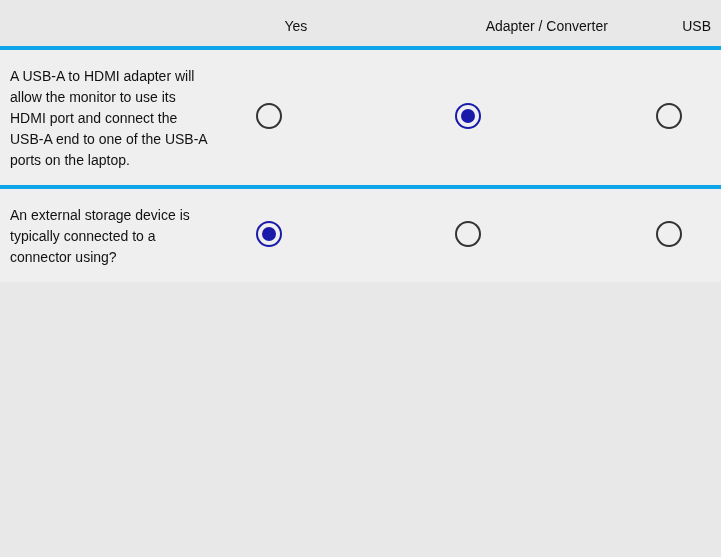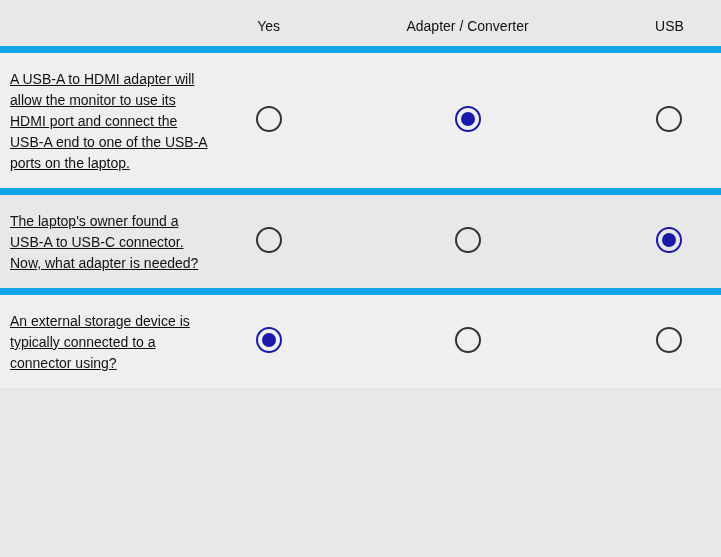--- a/index.html
+++ b/index.html
@@ -23,32 +23,31 @@
     table {
       width: 100%;
       border-collapse: collapse;
     }
 
     thead tr th {
       font-weight: 500;
       font-size: 14px;
       color: #111;
       padding: 8px 10px 12px;
-      text-align: center;
+      text-align: right;
       background: transparent;
     }
 
     thead tr th:first-child {
       width: 220px;
       text-align: left;
     }
 
     tbody tr {
-      border-top: 7px solid #0ea5e9;
-      text-decoration: underline;
+      border-top: 4px solid #0ea5e9;
     }
 
     tbody tr td {
       padding: 14px 10px;
       vertical-align: middle;
       text-align: center;
       background: transparent;
     }
 
     tbody tr td:first-child {
@@ -101,26 +100,20 @@
         <th>USB</th>
       </tr>
     </thead>
     <tbody id="table-body">
     <tr class="row-bg-light">
           <td>A USB-A to HDMI adapter will allow the monitor to use its HDMI port and connect the USB-A end to one of the USB-A ports on the laptop.</td>
           <td><span class="radio-circle"></span></td>
           <td><span class="radio-circle selected"></span></td>
           <td><span class="radio-circle"></span></td>
         </tr>
-        <tr>
-          <td>The laptop's owner found a USB-A to USB-C connector. Now, what adapter is needed?</td>
-          <td><span class="radio-circle"></span></td>
-          <td><span class="radio-circle"></span></td>
-          <td><span class="radio-circle selected"></span></td>
-        </tr>
         <tr class="row-bg-light">
           <td>An external storage device is typically connected to a connector using?</td>
           <td><span class="radio-circle selected"></span></td>
           <td><span class="radio-circle"></span></td>
           <td><span class="radio-circle"></span></td>
         </tr>
       </tbody>
   </table>
 </div>
 

